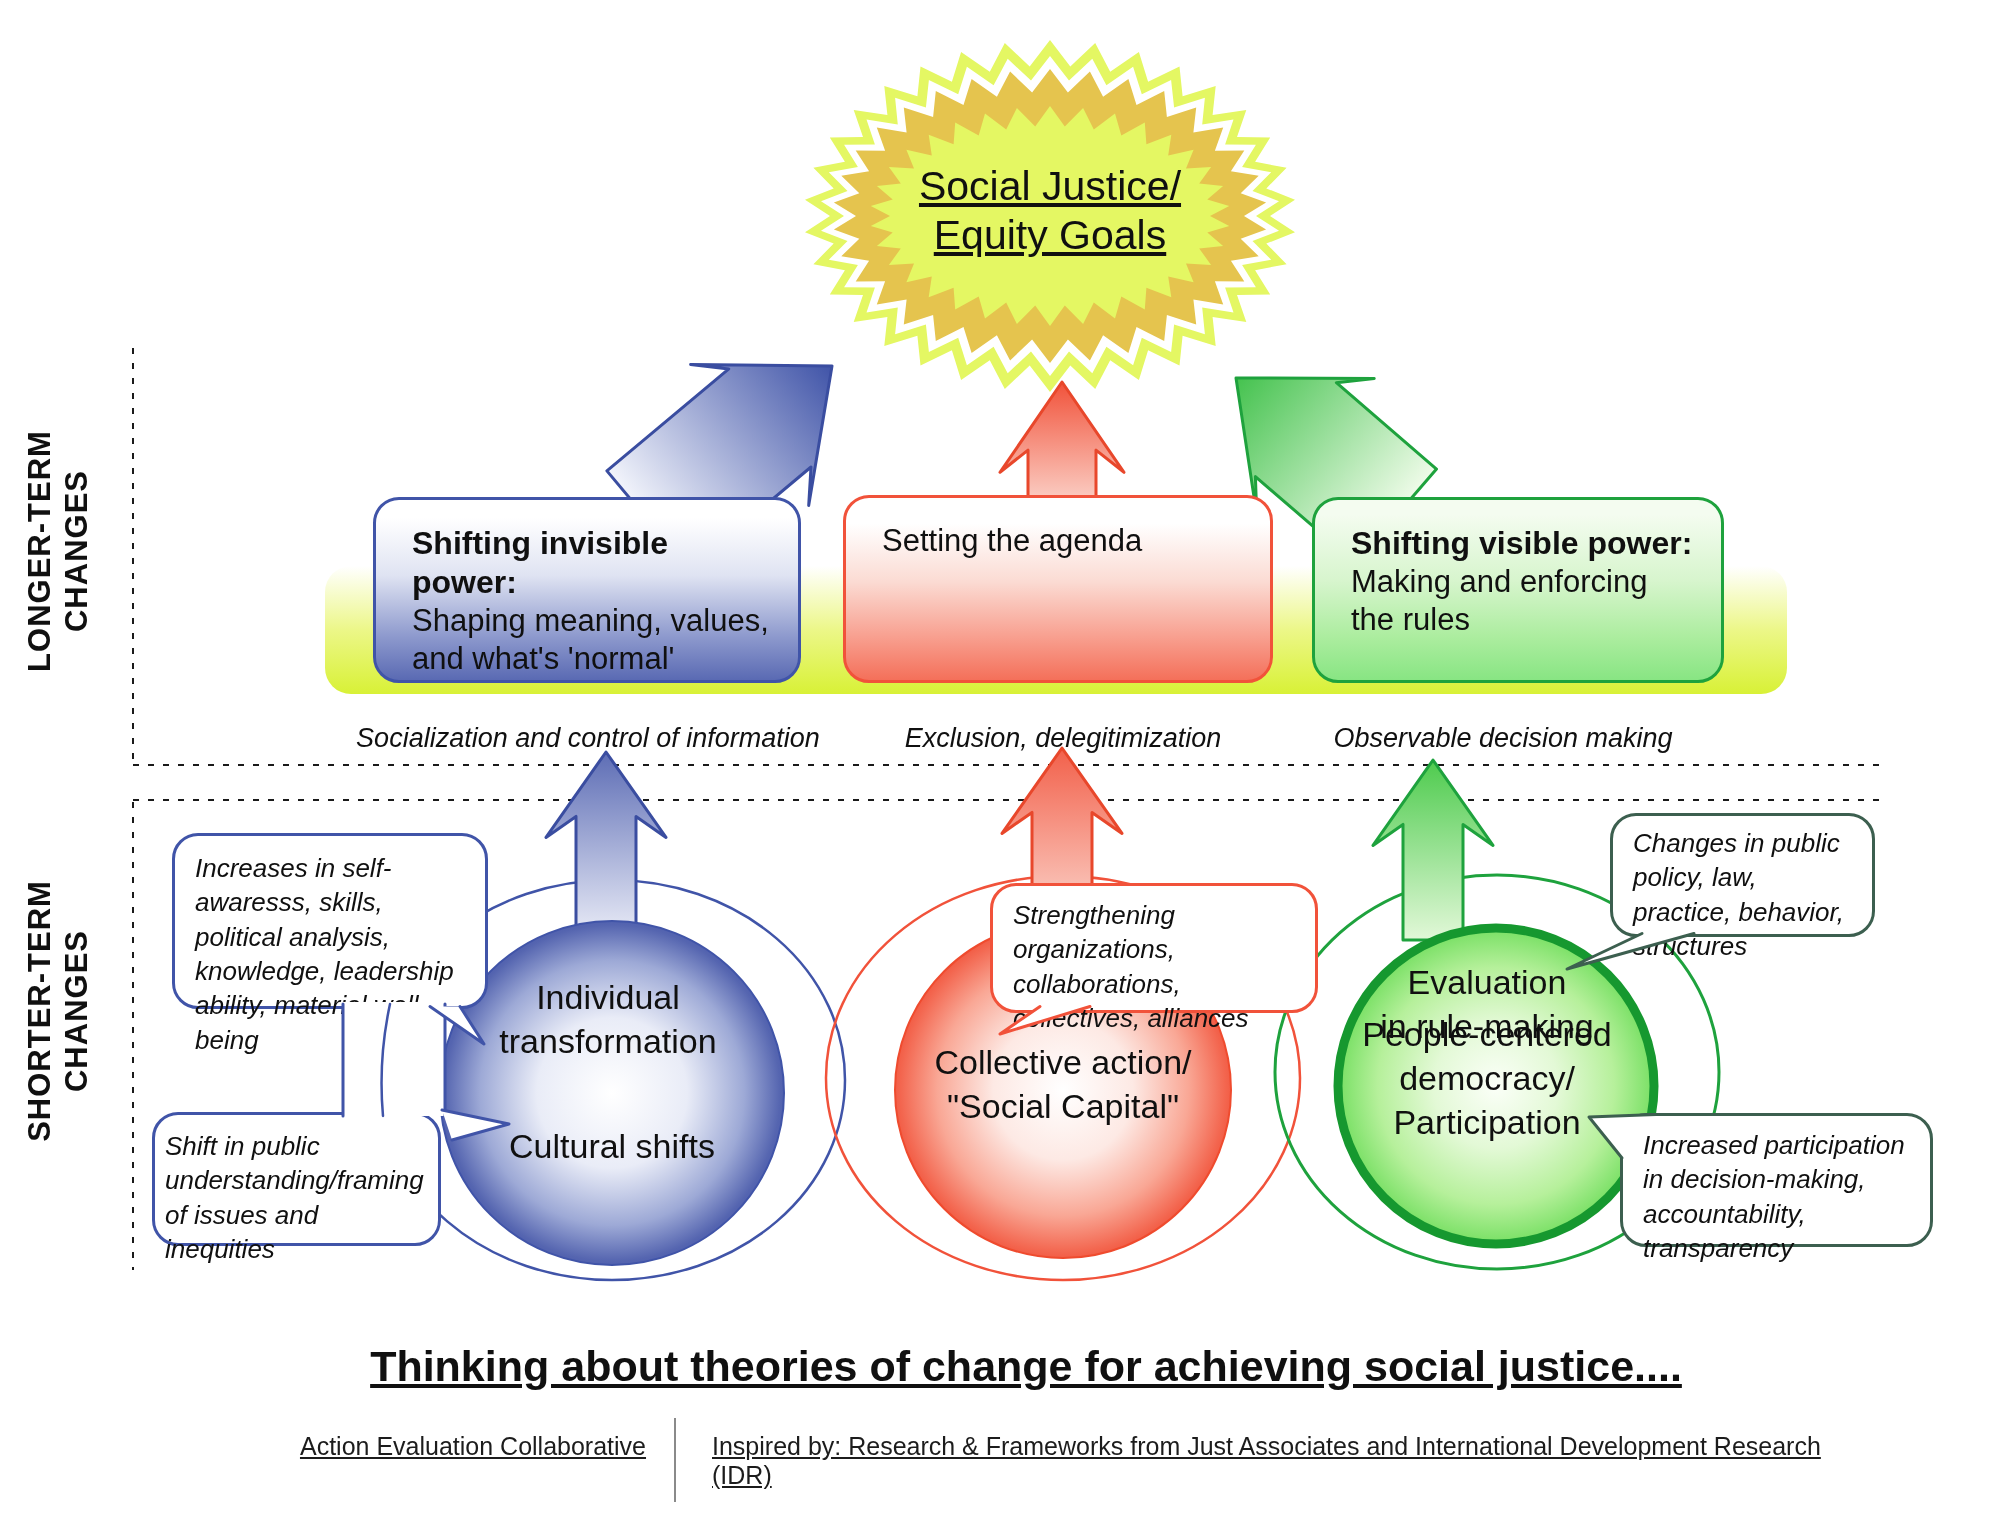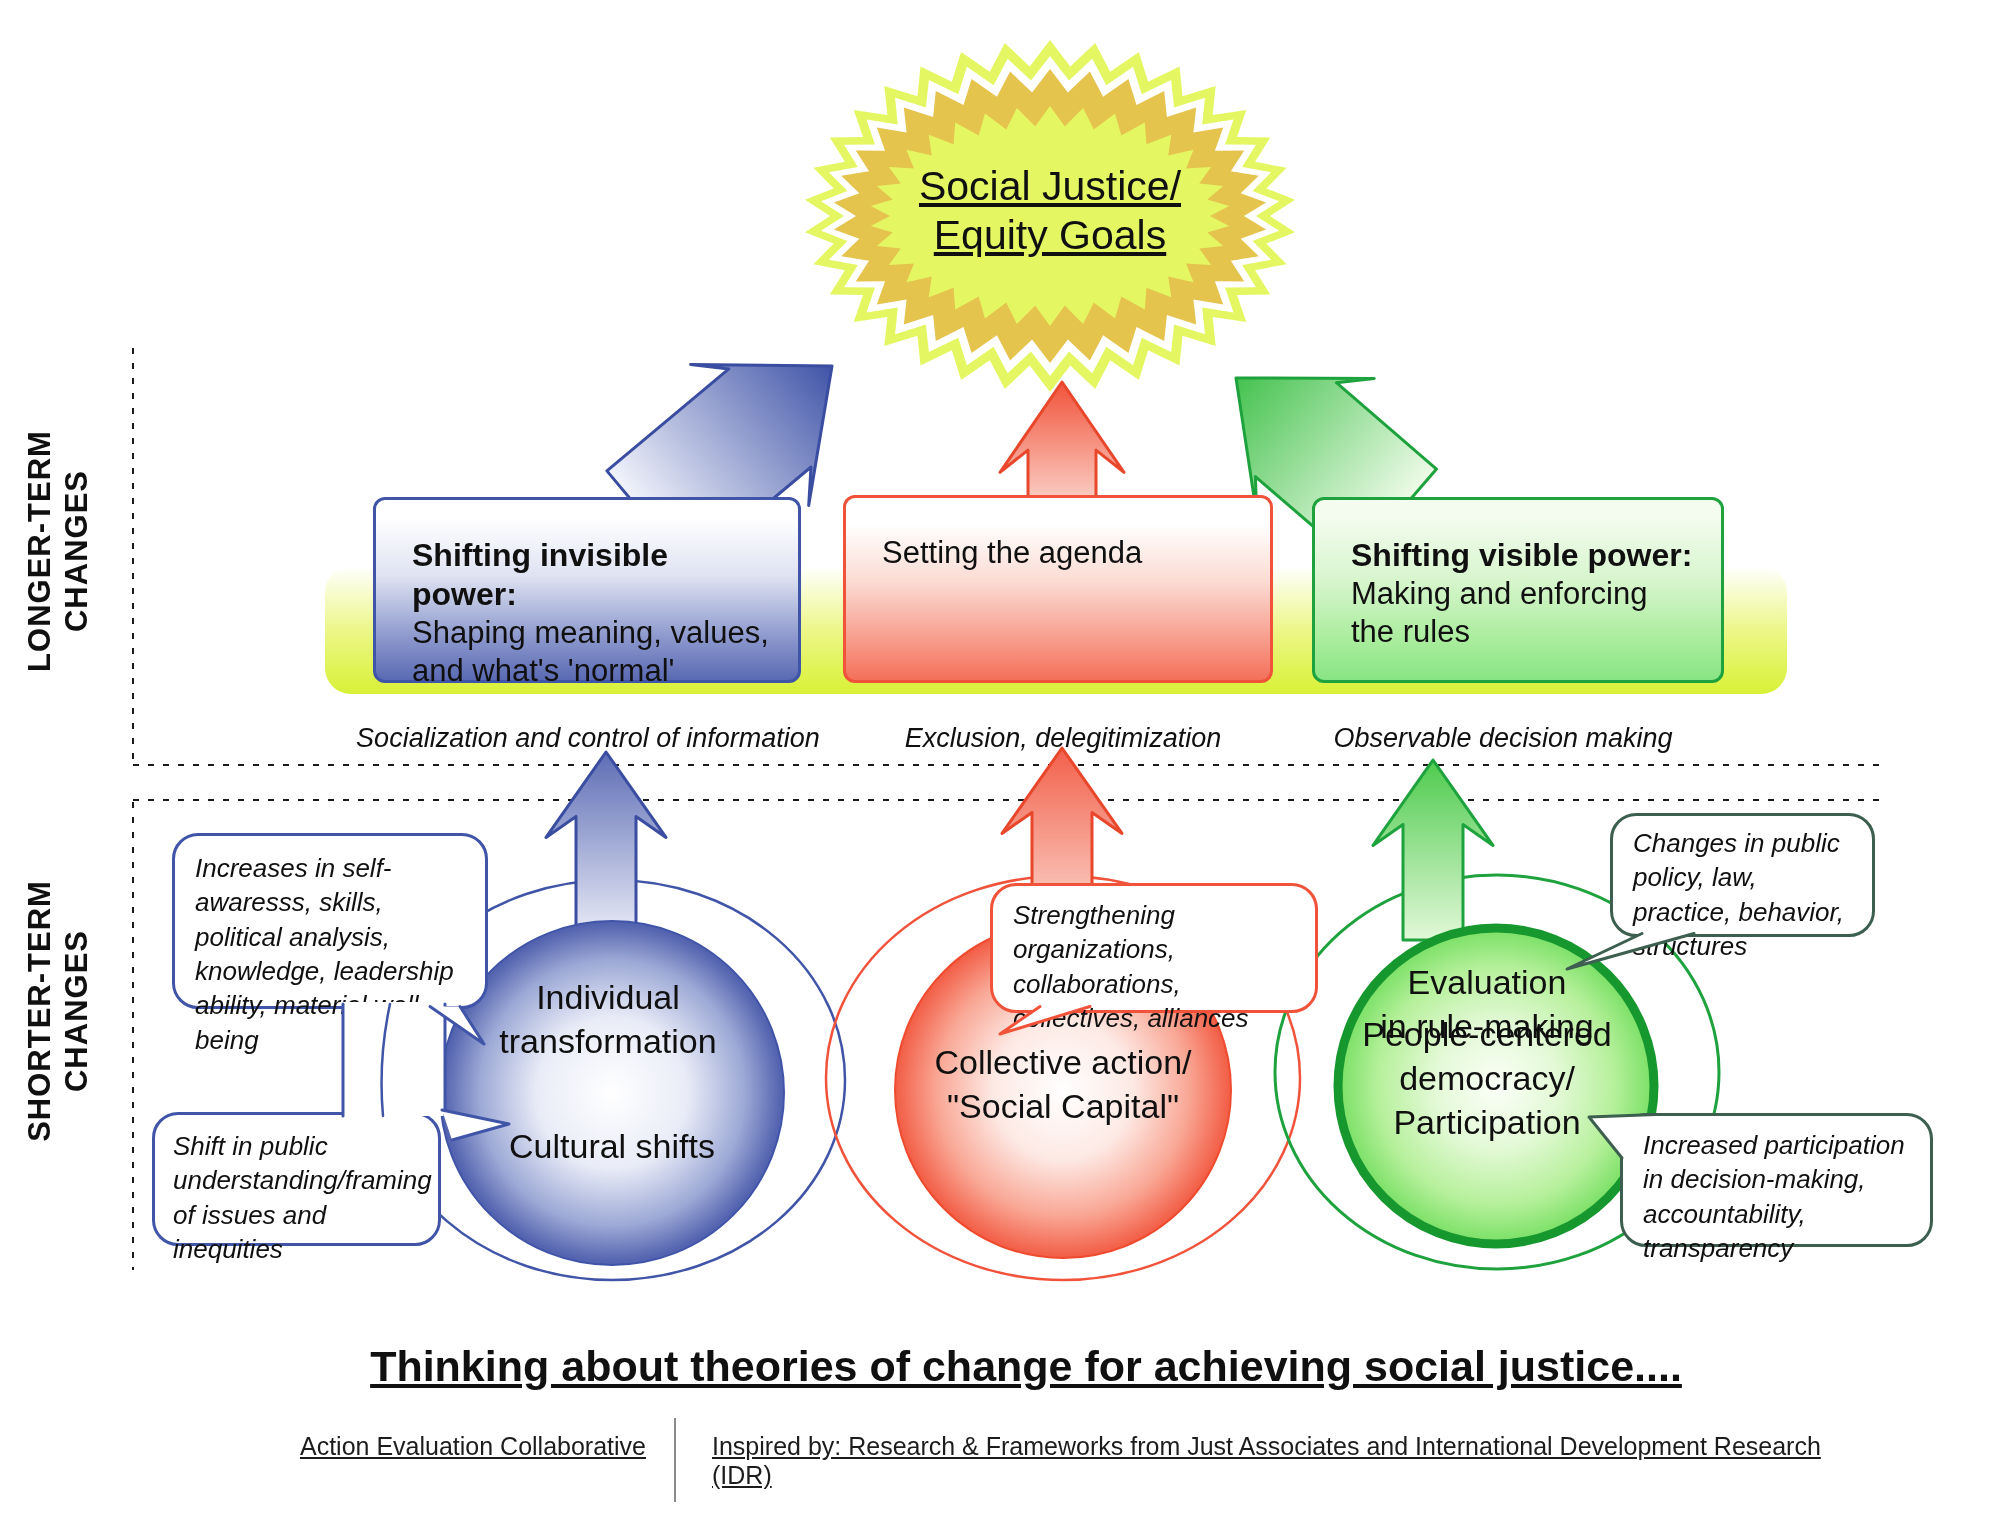--- a/index.html
+++ b/index.html
@@ -3,22 +3,22 @@
 <meta charset="utf-8">
 <style>
   html,body{margin:0;padding:0;background:#ffffff;}
   #stage{position:relative;width:1996px;height:1520px;background:#ffffff;overflow:hidden;
          font-family:"Liberation Sans", sans-serif;color:#101010;}
   #bg,#fg{position:absolute;left:0;top:0;}
   #fg{pointer-events:none;}
   .abs{position:absolute;text-decoration:underline;}
   .pre{white-space:pre-line;}
   
-  .pbox{position:absolute;box-sizing:border-box;border-radius:12px;border:3.5px solid;
-        padding:36px 18px 0 36px;line-height:1.22;}
+  .pbox{position:absolute;box-sizing:border-box;border-radius:26px;border:3.5px solid;
+        padding:24px 18px 0 36px;line-height:1.22;}
   .pbox .t{font-weight:700;font-size:32px;}
   .pbox .b{font-weight:400;font-size:31px;white-space:pre-line;}
   #box-blue{left:373px;top:497px;width:428px;height:186px;border-color:#4054a8;
     background:linear-gradient(180deg,#ffffff 10%,#dfe3f2 42%,#8d99cd 76%,#5a6ab3 100%);}
   #box-red{left:843px;top:495px;width:430px;height:188px;border-color:#f1523a;
     background:linear-gradient(180deg,#ffffff 14%,#fbdbd3 46%,#f8a090 76%,#f4705a 100%);}
   #box-green{left:1312px;top:497px;width:412px;height:186px;border-color:#1ea23d;
     background:linear-gradient(180deg,#f4fcf0 8%,#d7f5cd 45%,#aced9f 76%,#88e583 100%);}
   .caption{position:absolute;top:718px;height:40px;font-size:27px;font-style:italic;
            text-align:center;line-height:40px;}
@@ -169,21 +169,21 @@
   <div class="circ-label" style="left:412px;top:1124px;width:400px;">Cultural shifts</div>
   <div class="circ-label" style="left:863px;top:1040px;width:400px;">Collective action/
 "Social Capital"</div>
   <div class="circ-label" style="left:1287px;top:960px;width:400px;">Evaluation
 in rule-making</div>
   <div class="circ-label" style="left:1287px;top:1012px;width:400px;">People-centered
 democracy/
 Participation</div>
 
   <div class="bubble blue" style="left:172px;top:833px;width:316px;height:176px;">Increases in self-awaresss, skills, political analysis, knowledge, leadership ability, material well-being</div>
-  <div class="bubble blue" style="left:152px;top:1112px;width:289px;height:134px;padding:14px 18px;">Shift in public understanding/framing of issues and inequities</div>
+  <div class="bubble blue" style="left:152px;top:1112px;width:289px;height:134px;padding:14px 10px;">Shift in public understanding/framing of issues and inequities</div>
   <div class="bubble red" style="left:990px;top:883px;width:328px;height:130px;padding:12px 20px;">Strengthening organizations, collaborations, collectives, alliances</div>
   <div class="bubble greendark" style="left:1576px;top:813px;width:265px;height:124px;padding:10px 20px;margin-left:34px;">Changes in public policy, law, practice, behavior, structures</div>
   <div class="bubble greendark" style="left:1620px;top:1113px;width:313px;height:134px;padding:12px 20px;">Increased participation in decision-making, accountability, transparency</div>
 
   <svg id="fg" width="1996" height="1520" viewBox="0 0 1996 1520">
     <g stroke-linejoin="round" stroke-linecap="round">
       <rect x="342" y="1002" width="103" height="114" fill="#ffffff"></rect>
       <path d="M343 1004 V1116" fill="none" stroke-width="3" stroke="#4054a8"></path>
       <path d="M390 1004 Q378 1060 383 1116" fill="none" stroke-width="2.5" stroke="#4054a8"></path>
       <path d="M445 1004 V1116" fill="none" stroke-width="3" stroke="#4054a8"></path>

